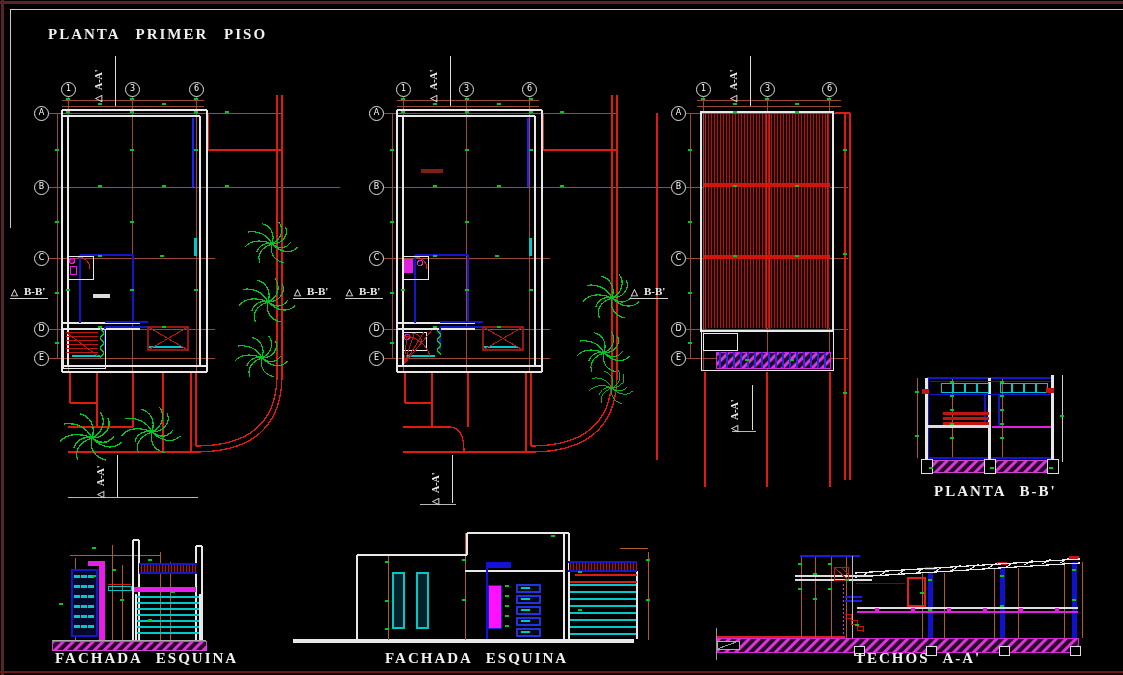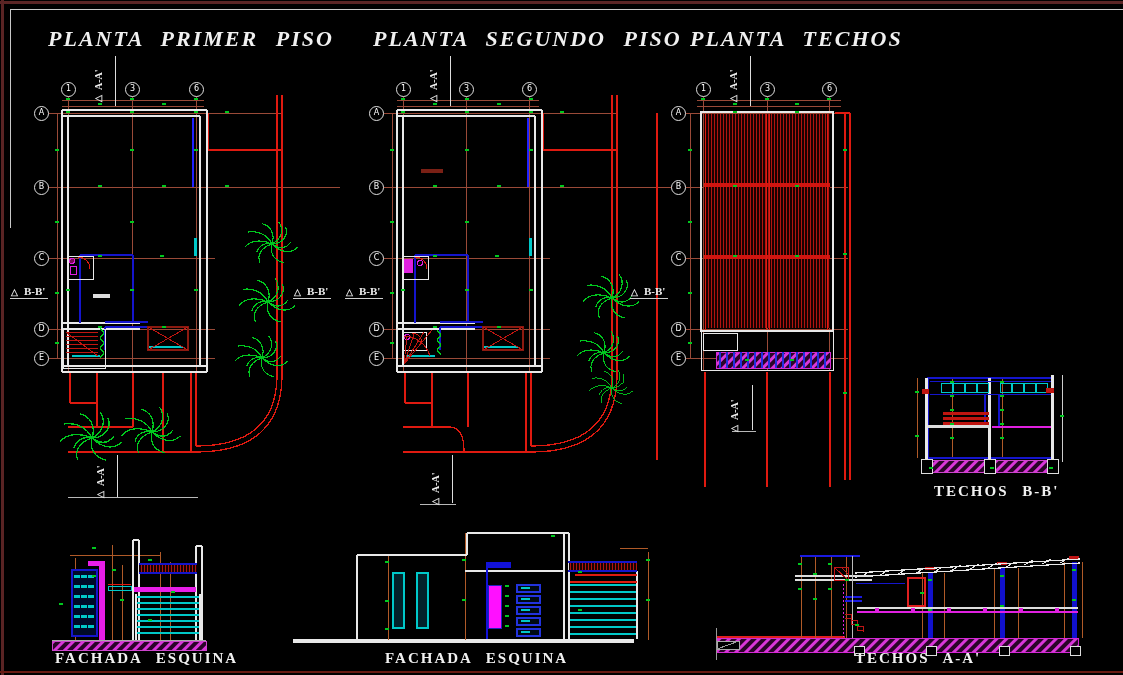--- a/index.html
+++ b/index.html
@@ -1,20 +1,20 @@
 <!DOCTYPE html>
 <html><head>
 <meta charset="utf-8">
 <style>
   html,body{margin:0;padding:0;background:#000;}
   #canvas{position:relative;width:1123px;height:675px;background:#000;overflow:hidden;
           font-family:"Liberation Serif",serif;}
   svg{position:absolute;left:0;top:0;}
   .t{position:absolute;color:#f0f0f0;white-space:nowrap;z-index:5;}
-  .title{font-size:22px;font-weight:bold;letter-spacing:2px;word-spacing:10px;font-style:italic;}
+  .title{font-size:15px;font-weight:bold;letter-spacing:2px;word-spacing:10px;}
   .subtitle{font-size:15px;font-weight:bold;letter-spacing:2px;word-spacing:8px;}
   .bubble{position:absolute;width:13px;height:13px;border:1px solid #e0e0e0;border-radius:50%;
           color:#fff;font-size:8px;line-height:12px;text-align:center;z-index:6;
           font-family:"DejaVu Sans",sans-serif;background:#000;}
   .vmark{position:absolute;transform:rotate(-90deg);transform-origin:0 100%;display:flex;gap:5px;
          align-items:center;color:#eee;font-size:10px;font-weight:bold;height:12px;z-index:5;}
   .vmark .tri{font-size:9px;color:#ddd;}
   .bmark{position:absolute;color:#eee;font-size:11px;font-weight:bold;display:flex;gap:6px;
          align-items:flex-end;border-bottom:1px solid #cfcfcf;padding:0 3px 1px 1px;z-index:5;}
   .bmark .tri{font-size:9px;color:#ddd;}
@@ -294,23 +294,21 @@
   <path d="M856,583H905" stroke="#1515cc" fill="none"></path>
   <path d="M798,564h4 M798,589h4 M813,574h4 M813,599h4 M828,564h4 M828,589h4 M845,580h4 M928,580h4 M928,610h4 M1000,576h4 M1000,606h4 M1072,570h4 M1072,600h4 M855,625h4 M920,593h4" stroke="#00c81e" stroke-width="2.5"></path>
 </g>
 
 <g stroke="#dddddd" stroke-width="1">
   <path d="M115,56V106 M117,455V497 M450,56V106 M452,455V503 M750,56V106 M752,385V430"></path>
 </g>
 </svg>
 
 <div class="t title" style="left:48px;top:26px;">PLANTA PRIMER PISO</div>
-<div class="t title" style="left:373px;top:26px;">PLANTA SEGUNDO PISO</div>
-<div class="t title" style="left:690px;top:26px;">PLANTA TECHOS</div>
-<div class="t subtitle" style="left:934px;top:483px;">TECHOS B-B'</div>
+<div class="t subtitle" style="left:934px;top:483px;">PLANTA B-B'</div>
 <div class="t subtitle" style="left:55px;top:650px;">FACHADA ESQUINA</div>
 <div class="t subtitle" style="left:385px;top:650px;">FACHADA ESQUINA</div>
 <div class="t subtitle" style="left:855px;top:650px;">TECHOS A-A'</div>
 
 <div class="bubble" style="left:61px;top:82px;">1</div>
 <div class="bubble" style="left:125px;top:82px;">3</div>
 <div class="bubble" style="left:189px;top:82px;">6</div>
 <div class="bubble" style="left:34px;top:106px;">A</div>
 <div class="bubble" style="left:34px;top:180px;">B</div>
 <div class="bubble" style="left:34px;top:251px;">C</div>

